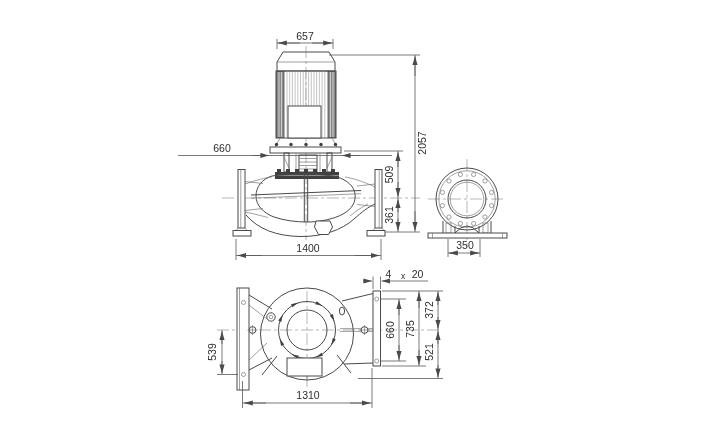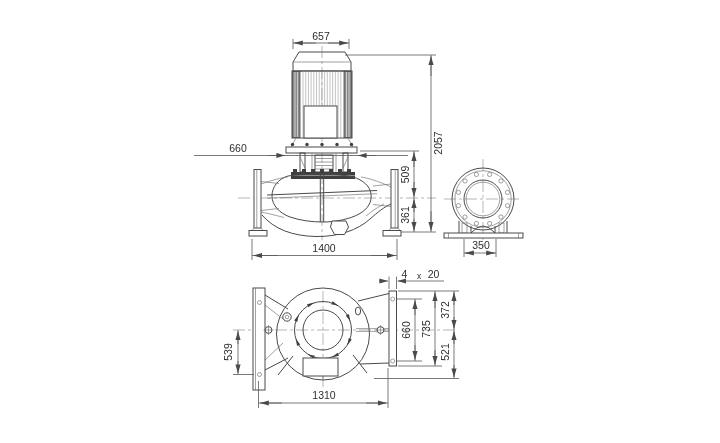--- a/index.html
+++ b/index.html
@@ -1,17 +1,17 @@
 <!DOCTYPE html>
 <html><head>
 <meta charset="utf-8">
 <style>
   html,body{margin:0;padding:0;background:#ffffff;}
   .canvas{position:relative;width:605px;height:443px;background:#ffffff;overflow:hidden;
-          font-family:"Liberation Sans", sans-serif;margin-left:16px;}
+          font-family:"Liberation Sans", sans-serif;}
   svg{display:block;}
   
   .ol{stroke:#4a4a4a;stroke-width:1;fill:none;}          
   .ol2{stroke:#4a4a4a;stroke-width:1;fill:#ffffff;}      
   .tl{stroke:#6e6e6e;stroke-width:0.65;fill:none;}       
   .cl{stroke:#8f8f8f;stroke-width:0.65;fill:none;stroke-dasharray:12 3 3 3;} 
   .dl{stroke:#585858;stroke-width:0.8;fill:none;}        
   .dk{fill:#3f3f3f;stroke:none;}                         
   .fin{stroke:#9a9a9a;stroke-width:0.6;fill:none;}
   .band{fill:#8a8a8a;stroke:#4a4a4a;stroke-width:0.8;}

